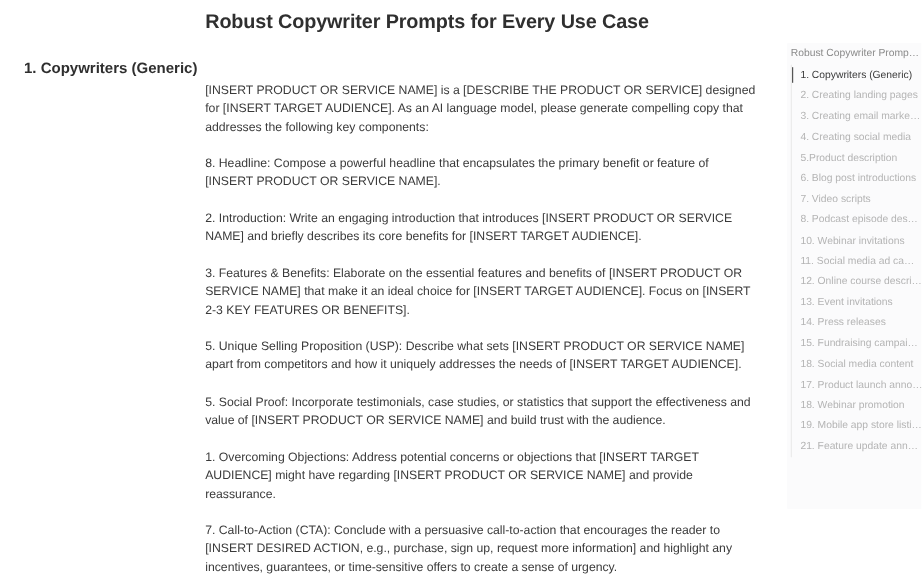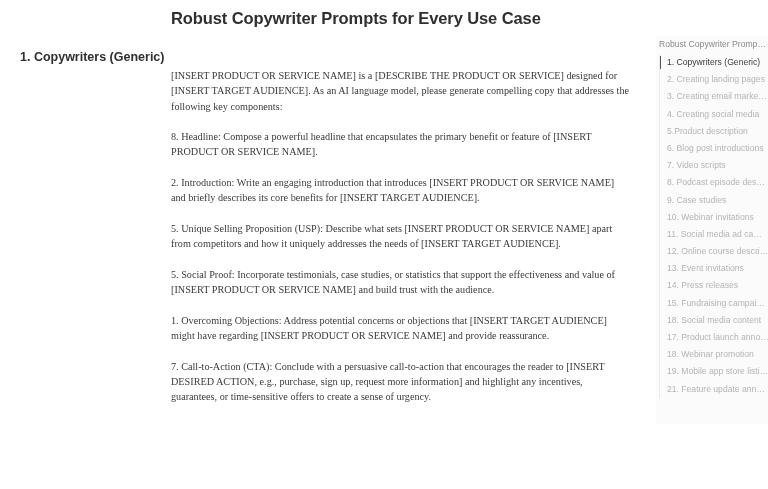--- a/index.html
+++ b/index.html
@@ -13,21 +13,21 @@
       letter-spacing: -0.1px;
     }
     .section-heading {
       position: absolute; left: 20px; top: 50px;
       font-size: 12.5px; font-weight: bold; color: #2f2f2f; margin: 0;
     }
     .content {
       position: absolute; left: 171px; top: 68px; width: 460px;
       font-size: 10.2px; line-height: 15.3px; color: #3a3a3a;
     }
-    .content p { margin: 0 0 15.3px 0; font-family: Liberation Serif, serif; }
+    .content p { margin: 0 0 15.3px 0; }
     .toc {
       position: absolute; left: 656px; top: 36px; width: 112px; height: 388px;
       background: #fbfbfc;
     }
     .toc-title {
       position: absolute; left: 3px; top: 3px; font-size: 8.6px; color: #8a8a8a;
       white-space: nowrap; overflow: hidden; width: 108px; text-overflow: ellipsis;
     }
     .toc-list {
       position: absolute; left: 3px; top: 18px; width: 109px;
@@ -48,38 +48,38 @@
 <body>
 
 <h1 class="page-title">Robust Copywriter Prompts for Every Use Case</h1>
 
 <h2 class="section-heading">1. Copywriters (Generic)</h2>
 
 <div class="content">
   <p>[INSERT PRODUCT OR SERVICE NAME] is a [DESCRIBE THE PRODUCT OR SERVICE] designed for [INSERT TARGET AUDIENCE]. As an AI language model, please generate compelling copy that addresses the following key components:</p>
   <p>8. Headline: Compose a powerful headline that encapsulates the primary benefit or feature of [INSERT PRODUCT OR SERVICE NAME].</p>
   <p>2. Introduction: Write an engaging introduction that introduces [INSERT PRODUCT OR SERVICE NAME] and briefly describes its core benefits for [INSERT TARGET AUDIENCE].</p>
+  <p>3. Features &amp; Benefits: Elaborate on the essential features and benefits of [INSERT PRODUCT OR SERVICE NAME] that make it an ideal choice for [INSERT TARGET AUDIENCE]. Focus on [INSERT 2-3 KEY FEATURES OR BENEFITS].</p>
   <p>5. Unique Selling Proposition (USP): Describe what sets [INSERT PRODUCT OR SERVICE NAME] apart from competitors and how it uniquely addresses the needs of [INSERT TARGET AUDIENCE].</p>
   <p>5. Social Proof: Incorporate testimonials, case studies, or statistics that support the effectiveness and value of [INSERT PRODUCT OR SERVICE NAME] and build trust with the audience.</p>
   <p>1. Overcoming Objections: Address potential concerns or objections that [INSERT TARGET AUDIENCE] might have regarding [INSERT PRODUCT OR SERVICE NAME] and provide reassurance.</p>
   <p>7. Call-to-Action (CTA): Conclude with a persuasive call-to-action that encourages the reader to [INSERT DESIRED ACTION, e.g., purchase, sign up, request more information] and highlight any incentives, guarantees, or time-sensitive offers to create a sense of urgency.</p>
 </div>
 
 <nav class="toc">
   <div class="toc-title">Robust Copywriter Prompts for Every Use Case</div>
   <ul class="toc-list">
     <li class="toc-item active">1. Copywriters (Generic)</li>
     <li class="toc-item">2. Creating landing pages</li>
     <li class="toc-item">3. Creating email marketing</li>
     <li class="toc-item">4. Creating social media</li>
     <li class="toc-item">5.Product description</li>
     <li class="toc-item">6. Blog post introductions</li>
     <li class="toc-item">7. Video scripts</li>
     <li class="toc-item">8. Podcast episode descriptions</li>
-    <li class="toc-item">9. Case studies</li>
     <li class="toc-item">10. Webinar invitations</li>
     <li class="toc-item">11. Social media ad campaigns</li>
     <li class="toc-item">12. Online course descriptions</li>
     <li class="toc-item">13. Event invitations</li>
     <li class="toc-item">14. Press releases</li>
     <li class="toc-item">15. Fundraising campaigns</li>
     <li class="toc-item">18. Social media content</li>
     <li class="toc-item">17. Product launch announcements</li>
     <li class="toc-item">18. Webinar promotion</li>
     <li class="toc-item">19. Mobile app store listings</li>

